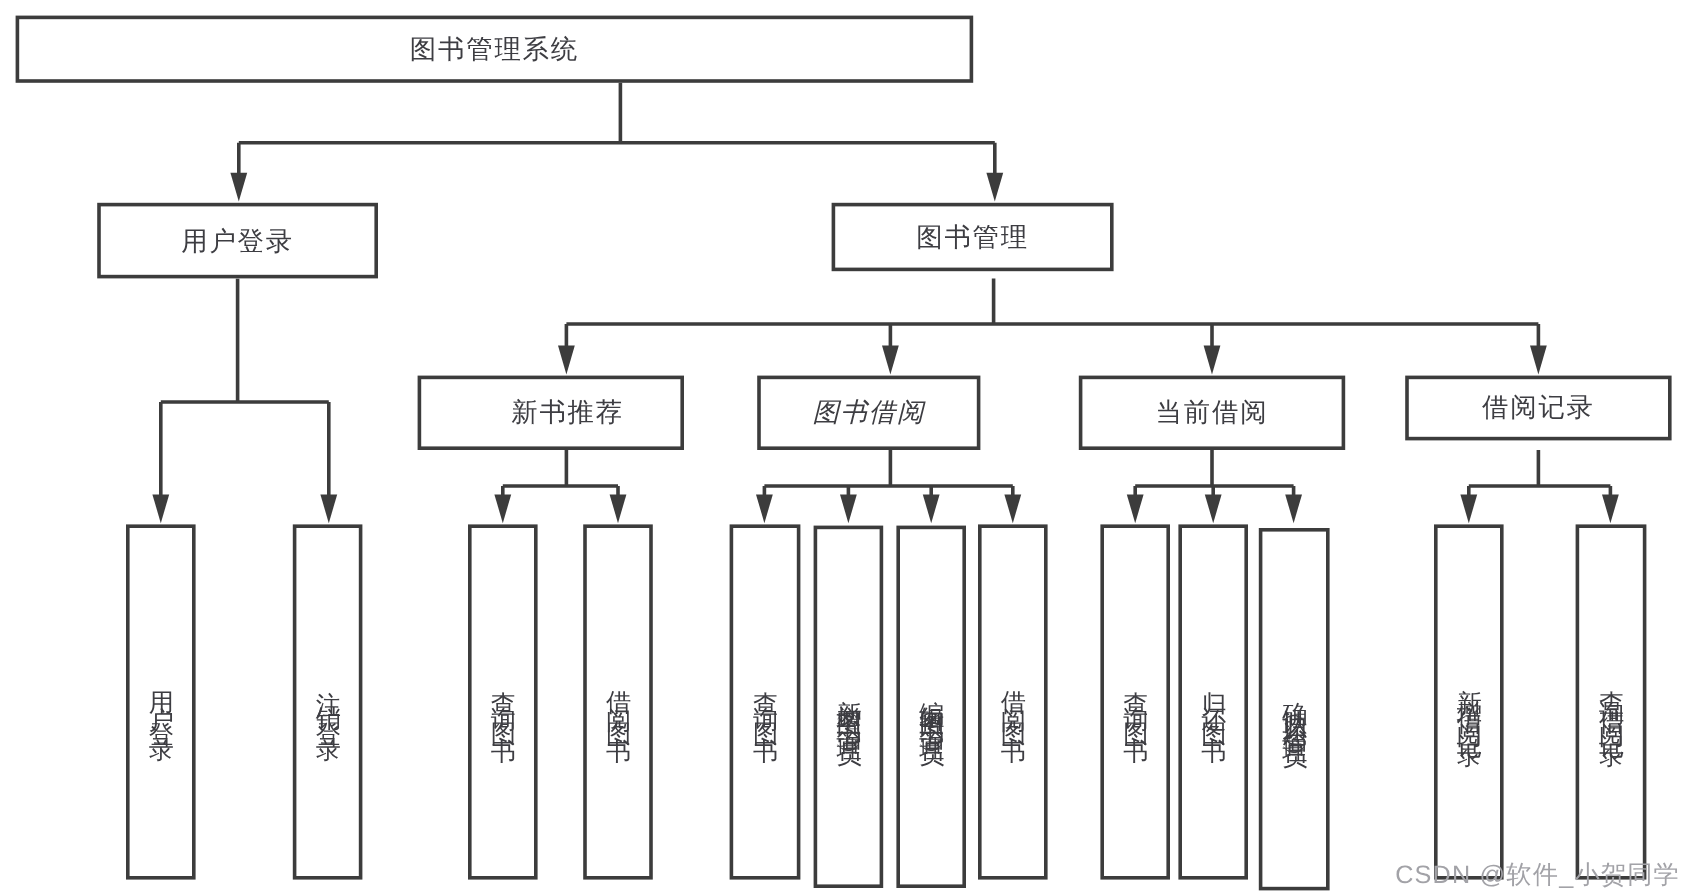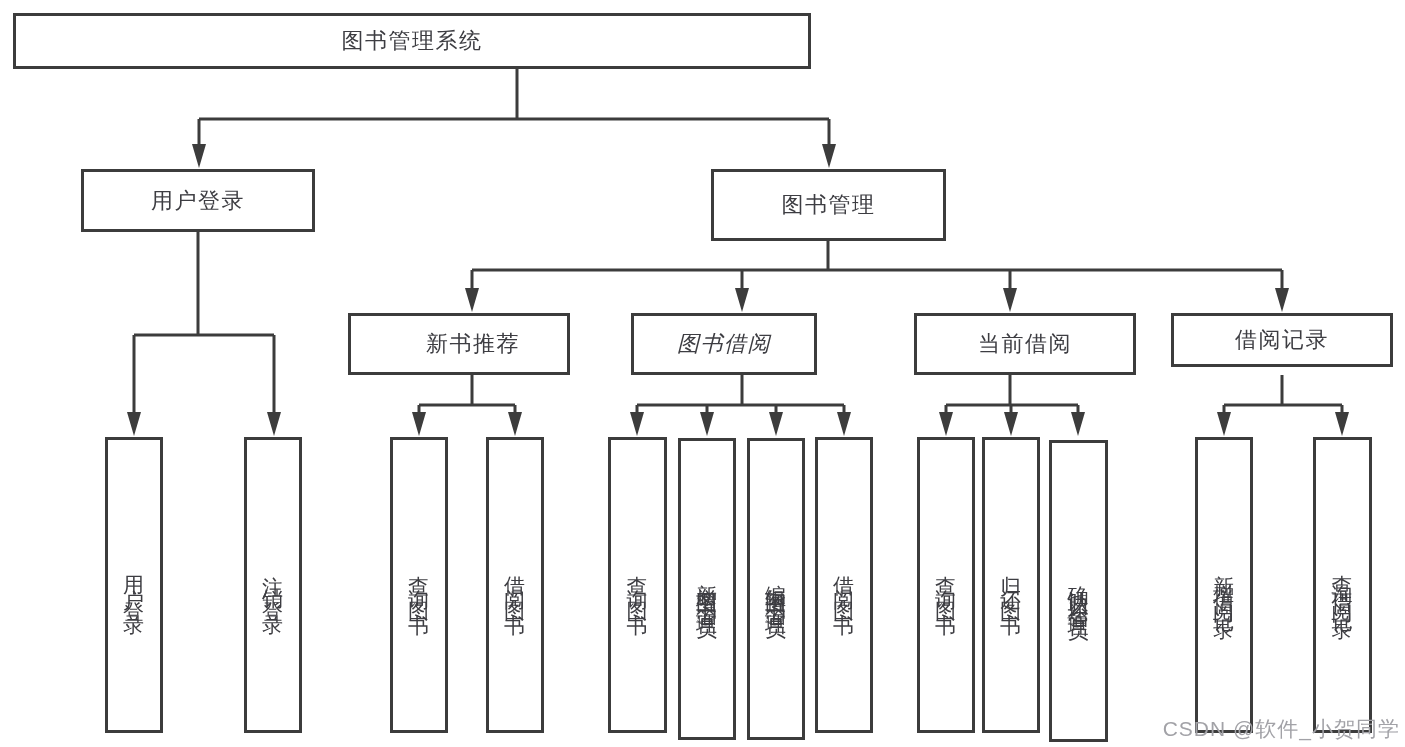--- a/index.html
+++ b/index.html
@@ -92,31 +92,31 @@
     </g>
   </svg>
 
   <div class="box" style="left:13px;top:13px;width:798px;height:56px;">
     <span class="hlabel">图书管理系统</span>
   </div>
 
   <div class="box" style="left:81px;top:169px;width:234px;height:63px;">
     <span class="hlabel">用户登录</span>
   </div>
-  <div class="box" style="left:711px;top:169px;width:235px;height:72px;">
+  <div class="box" style="left:693px;top:169px;width:235px;height:57px;">
     <span class="hlabel">图书管理</span>
   </div>
 
   <div class="box" style="left:348px;top:313px;width:222px;height:62px;padding-left:28px;">
     <span class="hlabel">新书推荐</span>
   </div>
   <div class="box" style="left:631px;top:313px;width:186px;height:62px;font-style:italic;">
     <span class="hlabel">图书借阅</span>
   </div>
-  <div class="box" style="left:899px;top:313px;width:222px;height:62px;margin-left:15px;">
+  <div class="box" style="left:899px;top:313px;width:222px;height:62px;">
     <span class="hlabel">当前借阅</span>
   </div>
   <div class="box" style="left:1171px;top:313px;width:222px;height:54px;">
     <span class="hlabel">借阅记录</span>
   </div>
 
   <div class="box leaf ls4" style="left:105px;top:437px;width:58px;height:296px;">
     <span>用户登录</span>
   </div>
   <div class="box leaf ls4" style="left:244px;top:437px;width:58px;height:296px;">

